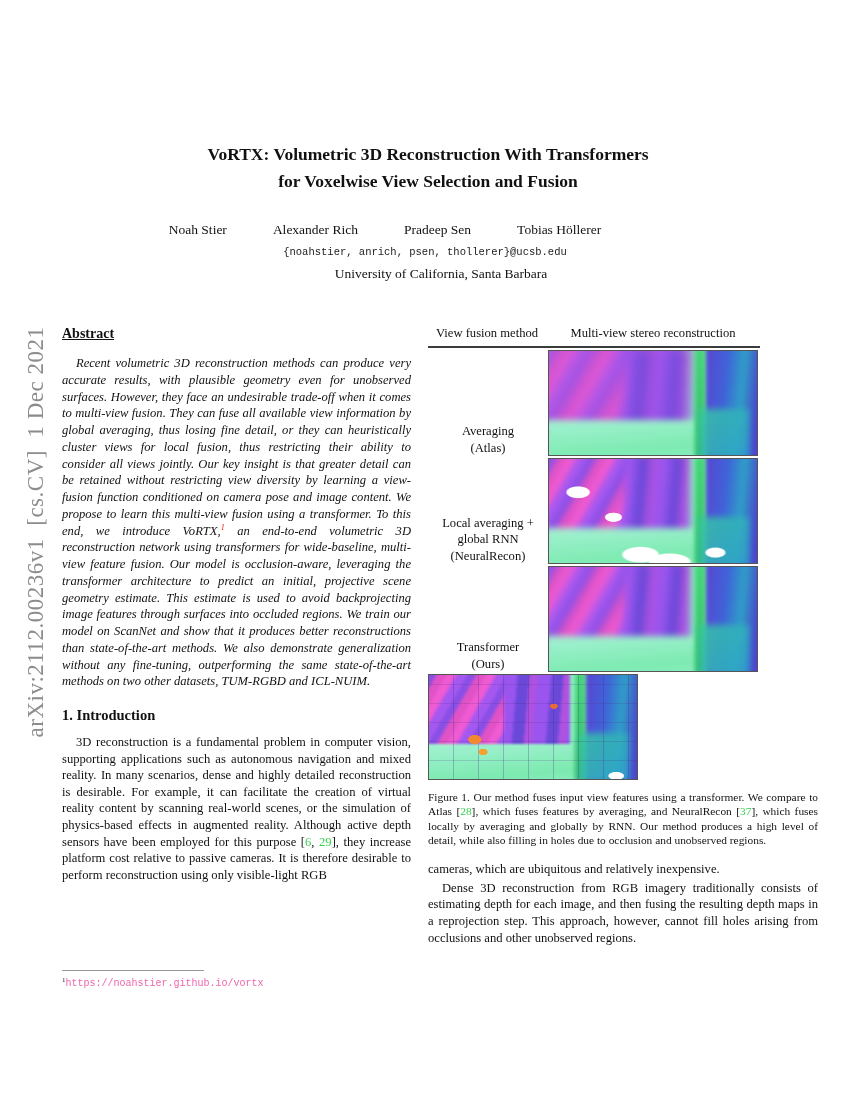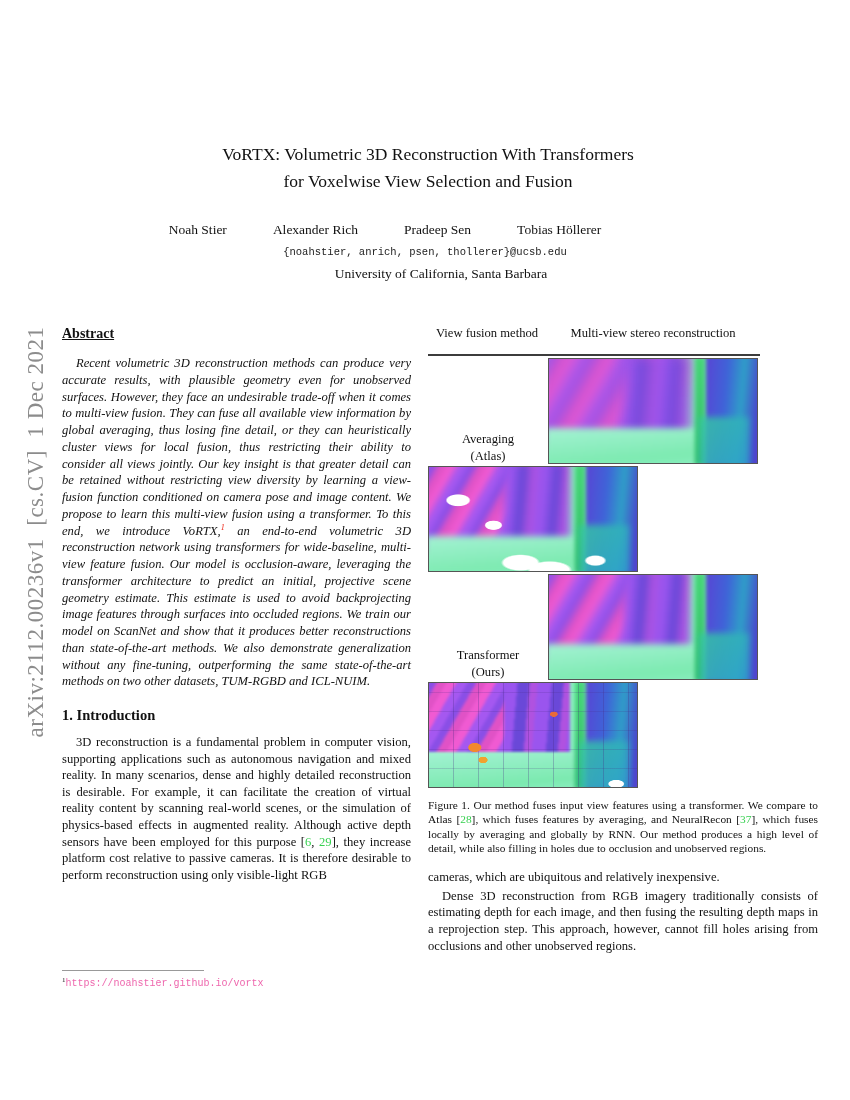--- a/index.html
+++ b/index.html
@@ -11,21 +11,21 @@
 
   
   .arxiv-banner {
     position:absolute; left:-203px; top:517px; width:482px; height:30px;
     transform:rotate(-90deg); text-align:center;
     font-size:23px; letter-spacing:0.5px; white-space:pre; color:#8c8c8c;
   }
 
   
   .title-block { position:absolute; top:141px; left:0; width:850px; text-align:center; }
-  .title-line { font-size:17.5px; font-weight:normal; line-height:27px;margin-left:6px; }
+  .title-line { font-size:17.5px; font-weight:bold; line-height:27px;margin-left:6px; }
   .authors-row {
     position:absolute; top:222px; left:0; width:770px;
     display:flex; justify-content:center; gap:46px; font-size:13.5px;
   }
   .emails-line {
     position:absolute; top:246px; left:0; width:850px; text-align:center;
     font-family:"Liberation Mono", monospace; font-size:10.5px; color:#222;
   }
   .affil-line { position:absolute; top:266px; left:0; width:850px; text-align:center; font-size:13.5px;padding-left:16px; }
 
@@ -45,21 +45,21 @@
   sup.fnmark { font-size:8px; vertical-align:super; line-height:0; }
 
   .footnote-block { position:absolute; left:0; top:644px; width:100%; }
   .footnote-rule { width:142px; border-top:1px solid #999; margin:0 0 5px 0; }
   .footnote-text { font-size:10px; }
   .footnote-text .url { font-family:"Liberation Mono", monospace; font-size:10px; cursor:pointer; }
   .footnote-text sup { font-size:7px; }
 
   
   .fig-table { width:332px; }
-  .fig-header { display:flex; padding-bottom:13px; border-bottom:2.5px solid #3c3c3c; font-size:12.6px; }
+  .fig-header { display:flex; padding-bottom:5px; border-bottom:2.5px solid #3c3c3c; font-size:12.6px; }
   .fig-header .c1 { width:118px; text-align:left; padding-left:8px; box-sizing:border-box; }
   .fig-header .c2 { width:214px; text-align:center; }
   .fig-row { display:flex; margin-top:2px; }
   .row-label {
     width:120px; display:flex; flex-direction:column; justify-content:flex-end;
     text-align:center; font-size:12.6px; line-height:16.5px;
   }
   .recon {
     width:210px; height:106px; border:1px solid #555; box-sizing:border-box;
     position:relative; overflow:hidden; background:#8df0c2;
@@ -176,20 +176,25 @@
           <div class="layer streaks"></div>
             <div class="layer midcols"></div>
             <div class="layer floor"></div>
           <div class="layer rightslab"></div>
             <div class="layer greenedge"></div>
             <div class="layer tealwedge"></div>
         </div>
       </div>
 
       <div class="fig-row">
+        <div class="row-label">
+          <span>Local averaging +</span>
+          <span>global RNN</span>
+          <span>(NeuralRecon)</span>
+        </div>
         <div class="recon v-neural">
           <div class="layer streaks"></div>
             <div class="layer midcols"></div>
             <div class="layer floor"></div>
           <div class="layer rightslab"></div>
             <div class="layer greenedge"></div>
             <div class="layer tealwedge"></div>
           <div class="layer holes"></div>
         </div>
       </div>

